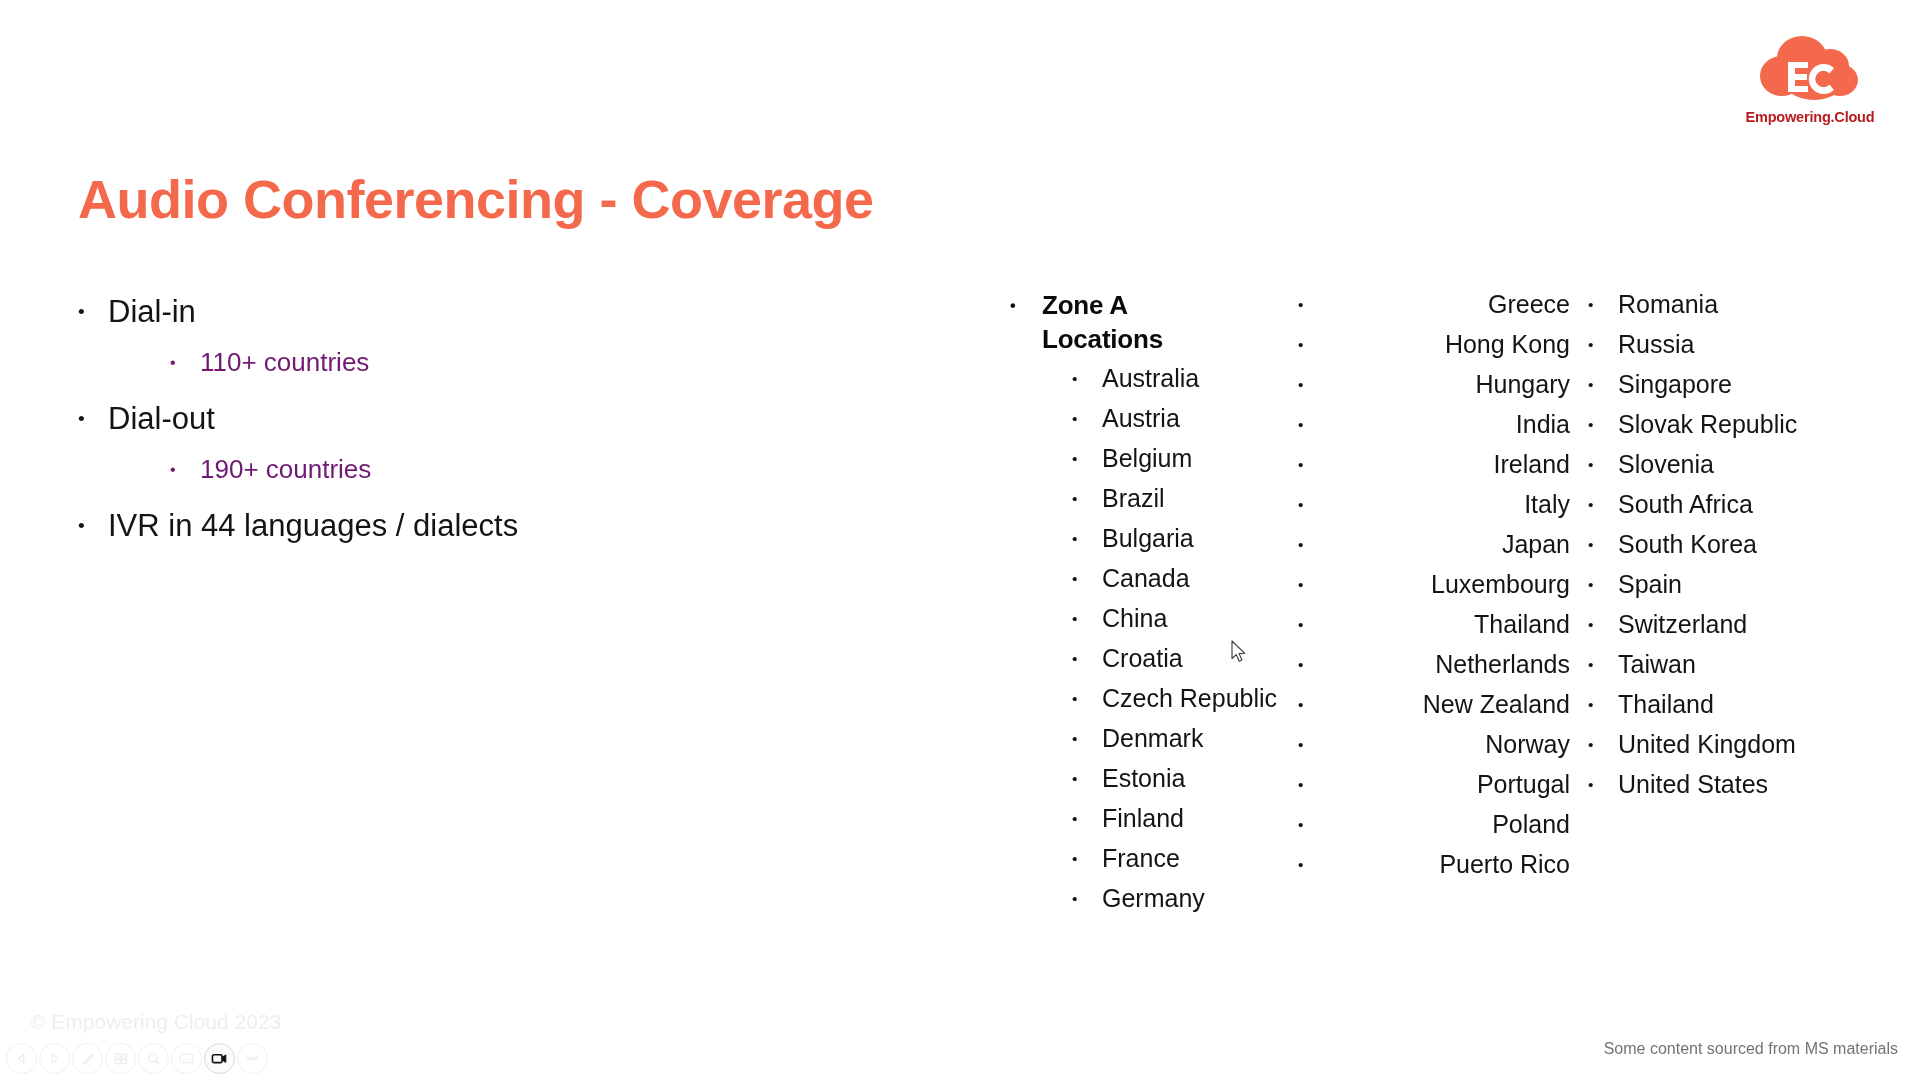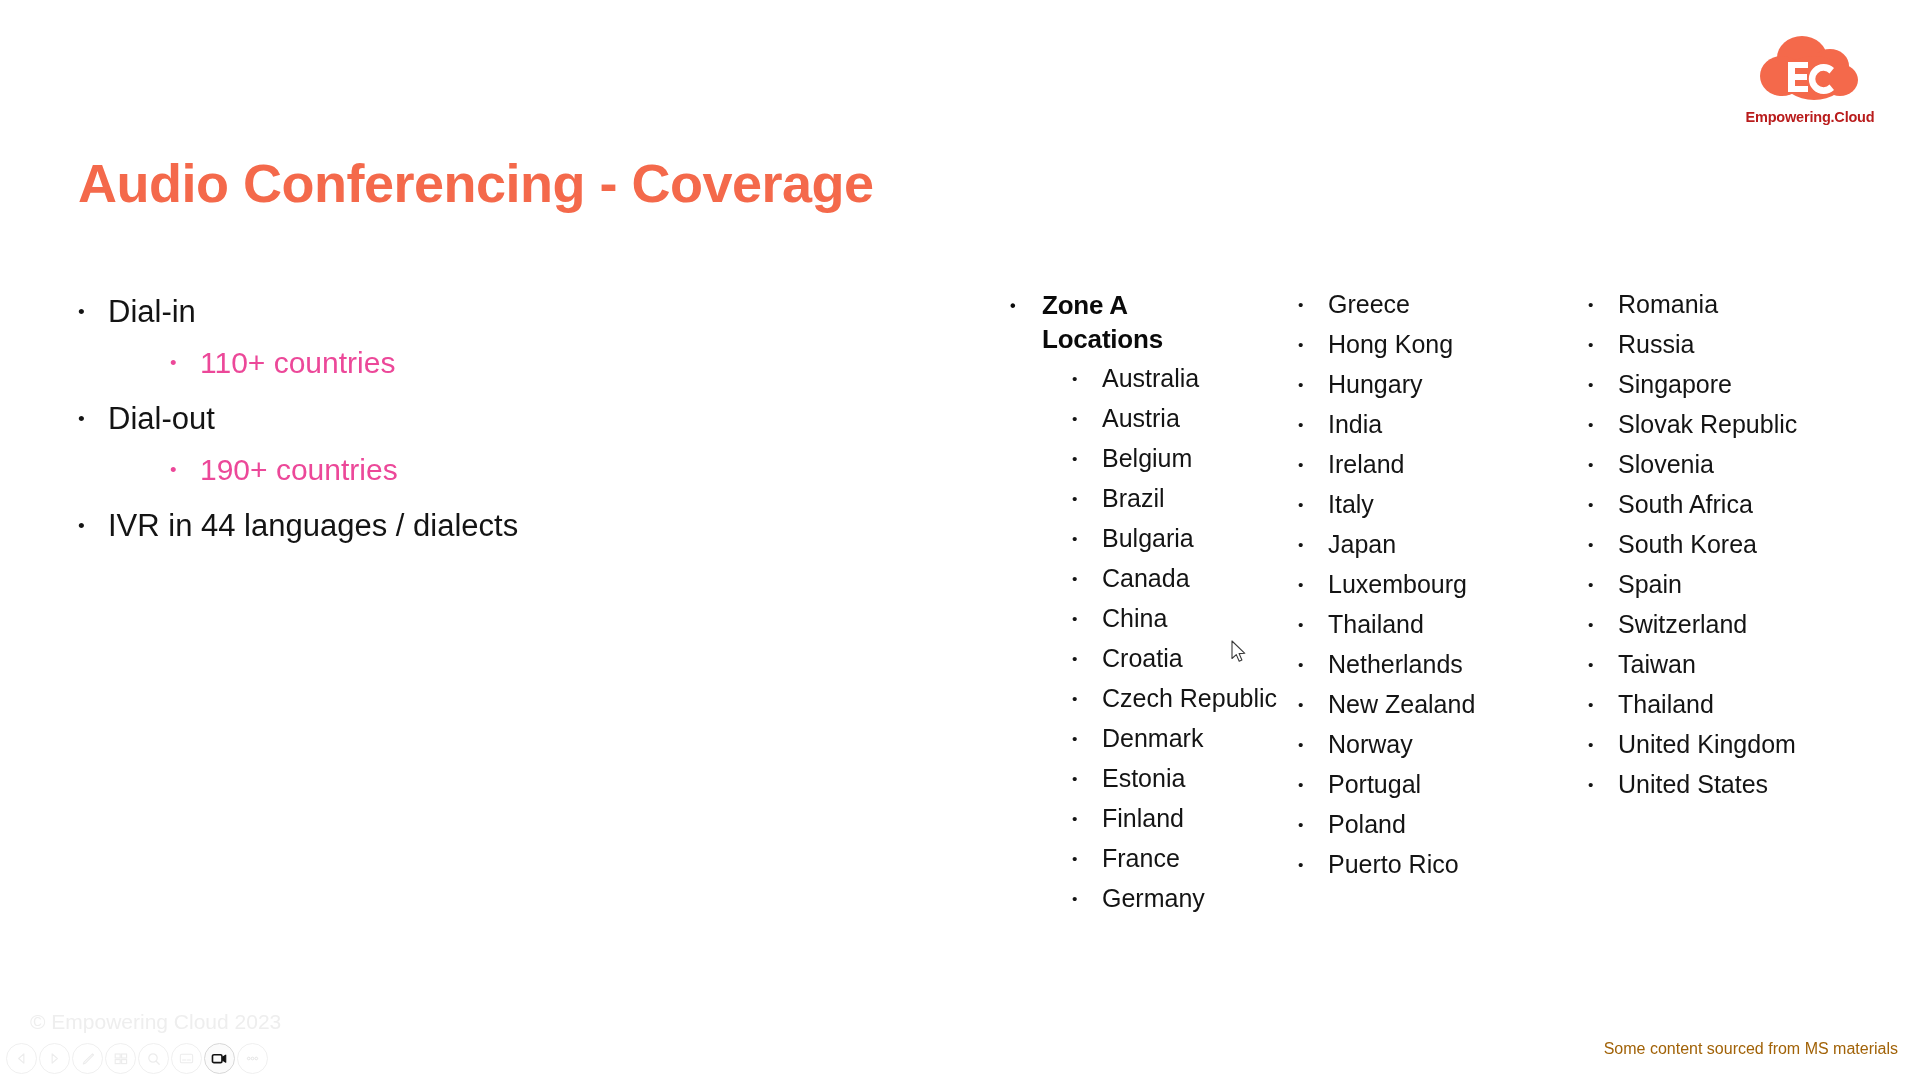--- a/index.html
+++ b/index.html
@@ -45,21 +45,21 @@
     font-weight: bold;
     letter-spacing: -0.2px;
     color: #b91c1c;
     font-family: "Liberation Sans", sans-serif;
   }
 
   
   .slide-title {
     position: absolute;
     left: 78px;
-    top: 116px;
+    top: 132px;
     font-size: 54px;
     font-weight: bold;
     letter-spacing: -0.5px;
     color: #F4694B;
     font-family: "Liberation Sans", sans-serif;
     white-space: nowrap;
   }
 
   
   ul.blist {
@@ -91,23 +91,23 @@
   .left-col li.lvl1 {
     font-size: 31px;
     line-height: 48px;
     color: #141414;
     padding-left: 38px;
     margin-bottom: 2px;
   }
   .left-col li.lvl1::before { left: 8px; font-size: 0.62em; top: 0.02em; }
   .left-col ul.sub { list-style: none; margin: 4px 0 10px 0; padding: 0; }
   .left-col li.lvl2 {
-    font-size: 30px;
+    font-size: 26px;
     line-height: 45px;
-    color: #ec4899;
+    color: #701a75;
     position: relative;
     padding-left: 92px;
   }
   .left-col li.lvl2::before {
     content: "\2022";
     position: absolute;
     left: 62px;
     top: 0;
     font-size: 0.62em;
   }
@@ -116,21 +116,21 @@
   .right-area {
     position: absolute;
     left: 980px;
     top: 288px;
     width: 920px;
     display: flex;
     align-items: flex-start;
   }
   .rcol { }
   .rcol-1 { width: 300px; }
-  .rcol-2 { width: 290px; }
+  .rcol-2 { width: 290px; text-align: right; }
   .rcol-3 { width: 300px; }
 
   .zone-head {
     position: relative;
     padding-left: 62px;
     font-size: 26px;
     font-weight: bold;
     line-height: 34px;
     color: #0a0a0a;
     letter-spacing: -0.2px;
@@ -181,21 +181,21 @@
     font-size: 21px;
     color: #eeeeee;
     white-space: nowrap;
     font-family: "Liberation Sans", sans-serif;
   }
   .source-note {
     position: absolute;
     right: 22px;
     bottom: 22px;
     font-size: 16px;
-    color: #a16207;
+    color: #737373;
     white-space: nowrap;
   }
 
   
   .presenter-bar {
     position: absolute;
     left: 6px;
     bottom: 6px;
     display: flex;
     align-items: center;

